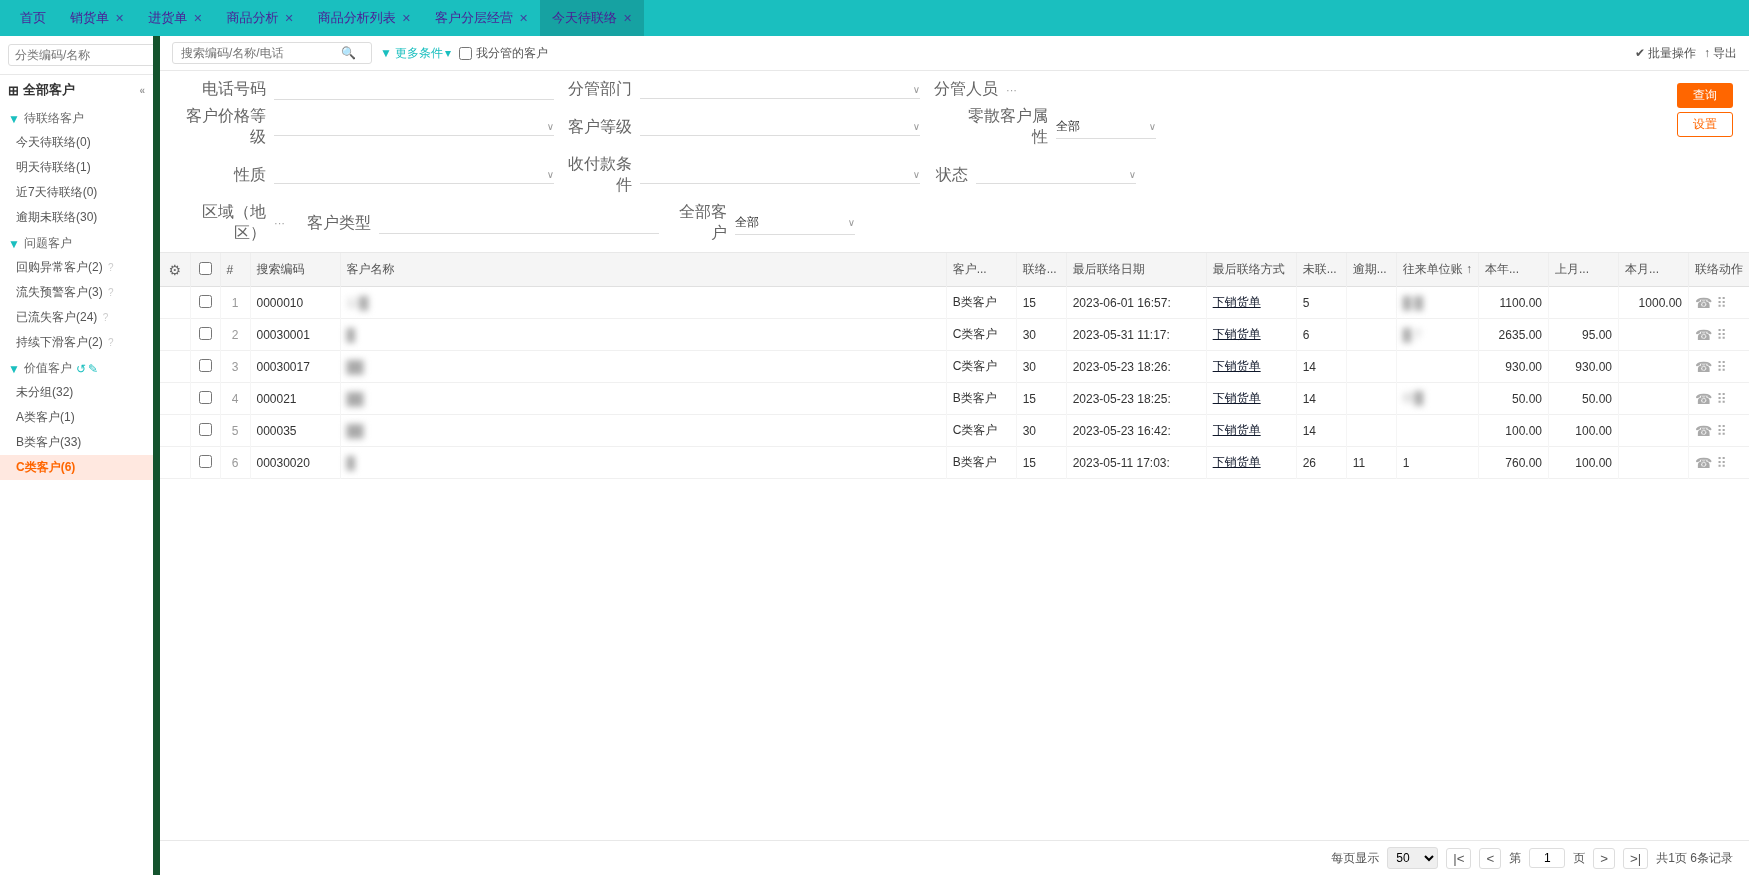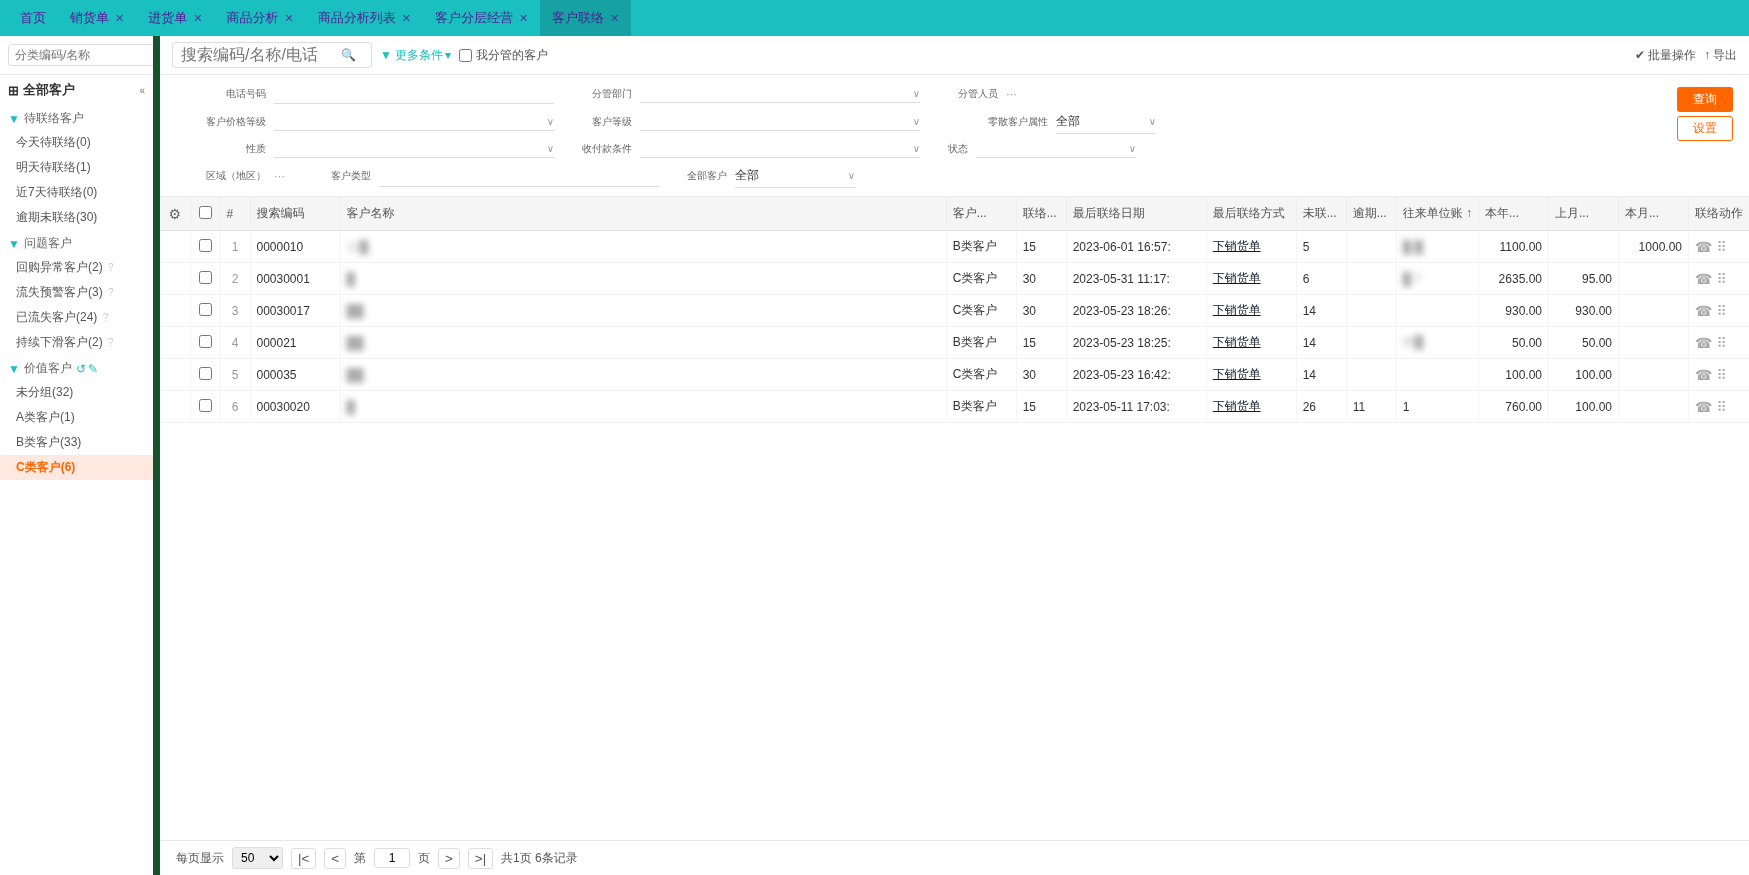--- a/index.html
+++ b/index.html
@@ -171,21 +171,21 @@
       display: flex;
       align-items: center;
       margin-bottom: 6px;
       gap: 8px;
     }
     .filter-row:last-child { margin-bottom: 0; }
     .filter-label {
       width: 90px;
       text-align: right;
       color: #666;
-      font-size: 10px;
+      font-size: 16px;
       flex-shrink: 0;
     }
     .filter-input {
       flex: 1;
       border: none;
       border-bottom: 1px solid #ddd;
       padding: 3px 0;
       font-size: 12px;
       outline: none;
       background: transparent;
@@ -269,21 +269,21 @@
     .action-icons { display: flex; gap: 4px; align-items: center; }
     .action-icon { color: #aaa; cursor: pointer; font-size: 14px; }
 
     
     .footer {
       background: #fff;
       border-top: 1px solid #e8e8e8;
       padding: 6px 16px;
       display: flex;
       align-items: center;
-      justify-content: flex-start;
+      justify-content: flex-end;
       gap: 8px;
       font-size: 12px;
       color: #555;
     }
     .footer-select {
       border: 1px solid #ddd;
       border-radius: 3px;
       padding: 2px 4px;
       font-size: 12px;
     }
@@ -334,21 +334,21 @@
   </div>
   <div class="nav-item">
     <span>商品分析列表</span>
     <span class="close-icon">✕</span>
   </div>
   <div class="nav-item">
     <span>客户分层经营</span>
     <span class="close-icon">✕</span>
   </div>
   <div class="nav-item active">
-    <span>客户联络</span>
+    <span>今天待联络</span>
     <span class="close-icon">✕</span>
   </div>
 </div>
 
 <div class="main-layout">
 
   <div class="sidebar">
     <div class="sidebar-search">
       <input type="text" placeholder="分类编码/名称" style="">
 
@@ -387,21 +387,21 @@
     <div class="sidebar-item">未分组(32)</div>
     <div class="sidebar-item">A类客户(1)</div>
     <div class="sidebar-item">B类客户(33)</div>
     <div class="sidebar-item active">C类客户(6)</div>
   </div>
 
   <div class="content-area">
 
     <div class="toolbar">
       <div class="toolbar-search">
-        <input type="text" style="border: none; outline: none; font-size: 16px; width: 160px; color: rgb(153, 153, 153);" placeholder="搜索编码/名称/电话">
+        <input type="text" style="border: none; outline: none; font-size: 12px; width: 160px; color: rgb(153, 153, 153);" placeholder="搜索编码/名称/电话">
         <span style="color:#1abfbf;cursor:pointer;">🔍</span>
       </div>
 
       <div class="more-conditions">
         <span style="margin-right:3px;">▼</span>
         <span>更多条件</span>
         <span style="margin-left:2px;">▾</span>
       </div>
 
       <div class="my-customers">

